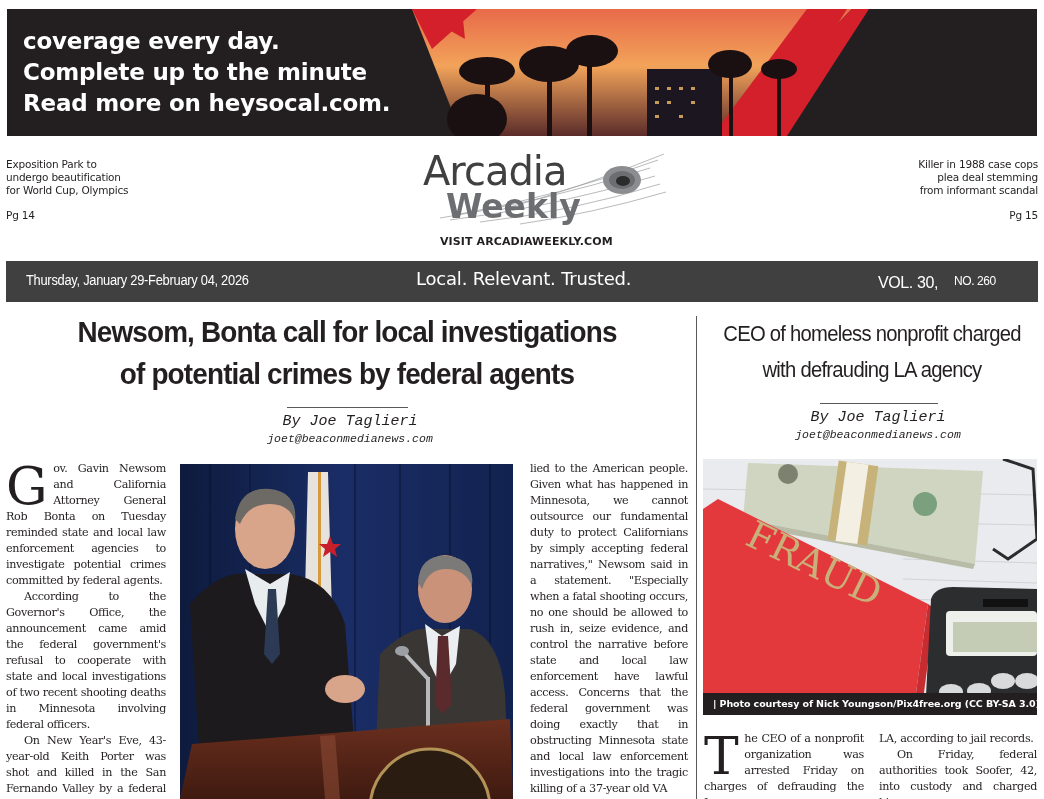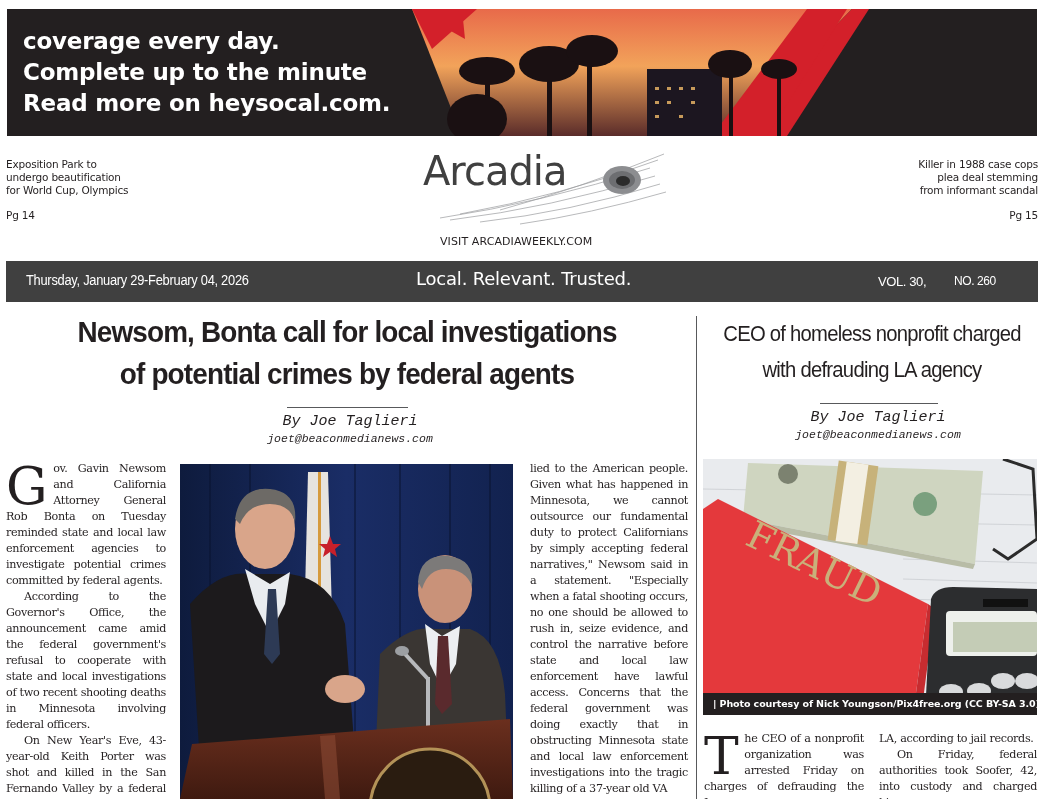--- a/index.html
+++ b/index.html
@@ -19,27 +19,27 @@
   
   .teaser { position: absolute; top: 158px; font-family: "DejaVu Sans", sans-serif; font-size: 10.5px; line-height: 13px; color: #231f20; letter-spacing: -0.2px; }
   .teaser-left { left: 6px; width: 150px; }
   .teaser-right { right: 6px; width: 180px; text-align: right; }
   .teaser .pg { margin-top: 12px; display: block; }
 
   .logo { position: absolute; left: 420px; top: 148px; width: 250px; height: 100px; }
   .logo .arcadia { position: absolute; left: 3px; top: 0px; font-family: "DejaVu Sans", sans-serif; font-size: 40px; color: #404040; letter-spacing: -1px; }
   .logo .weekly { position: absolute; left: 26px; top: 39px; font-family: "DejaVu Sans", sans-serif; font-weight: bold; font-size: 33px; color: #6d6e71; letter-spacing: 0px; }
   .logo .feather { position: absolute; left: 0; top: 0; }
-  .logo .visit { position: absolute; left: 20px; top: 87px; font-family: "DejaVu Sans", sans-serif; font-weight: normal; font-size: 11px; color: #231f20; letter-spacing: 0.1px; white-space: nowrap; }
+  .logo .visit { position: absolute; left: 20px; top: 87px; font-family: "DejaVu Sans", sans-serif; font-weight: bold; font-size: 11px; color: #231f20; letter-spacing: 0.1px; white-space: nowrap; }
 
   
   .dateline { position: absolute; left: 6px; top: 261px; width: 1032px; height: 41px; background: #404040; color: #fff; }
   .dateline .date { position: absolute; left: 20px; top: 11px; font-size: 14px; font-family: "Liberation Sans", sans-serif; letter-spacing: -0.3px; transform: scaleX(0.92); transform-origin: left; }
   .dateline .slogan { position: absolute; left: 410px; top: 7px; font-family: "DejaVu Sans", sans-serif; font-size: 18px; letter-spacing: -0.2px; }
-  .dateline .vol { position: absolute; left: 872px; top: 13px; font-size: 13px; letter-spacing: -0.4px; }
+  .dateline .vol { position: absolute; left: 872px; top: 13px; font-size: 16px; letter-spacing: -0.4px; }
   .dateline .no { position: absolute; left: 948px; top: 13px; font-size: 12px; letter-spacing: -0.4px; }
 
   
   .headline-main { position: absolute; left: 20px; top: 311px; width: 654px; text-align: center; font-family: "Liberation Sans", sans-serif; font-weight: bold; font-size: 30px; line-height: 42px; color: #231f20; letter-spacing: -0.9px; transform: scaleX(0.93); transform-origin: center; }
   .byline-rule { position: absolute; height: 1px; background: #58595b; }
   .byline { position: absolute; text-align: center; font-family: Liberation Mono, monospace; font-style: italic; color: #231f20; }
   .byline .name { font-size: 15px; line-height: 19px; display: block; font-weight: 300; }
   .byline .email { font-size: 11.5px; line-height: 16px; display: block; }
 
   .col-divider { position: absolute; left: 696px; top: 316px; width: 1px; height: 483px; background: #58595b; }
@@ -122,20 +122,21 @@
       <path d="M40 66 Q140 48 238 12"></path>
       <path d="M60 74 Q150 64 240 36"></path>
       <path d="M80 62 Q160 40 244 6"></path>
       <path d="M100 76 Q170 66 246 44"></path>
     </g>
     <ellipse cx="202" cy="32" rx="19" ry="14" fill="#8c8d90"></ellipse>
     <ellipse cx="202" cy="32" rx="13" ry="9" fill="#6d6e71"></ellipse>
     <ellipse cx="203" cy="33" rx="7" ry="5" fill="#2b2b2b"></ellipse>
   </svg>
   <span class="arcadia">Arcadia</span>
+  <span class="weekly">Weekly</span>
   <span class="visit">VISIT ARCADIAWEEKLY.COM</span>
 </div>
 
 <div class="teaser teaser-right">
   <div>Killer in 1988 case cops</div>
   <div>plea deal stemming</div>
   <div>from informant scandal</div>
   <span class="pg">Pg 15</span>
 </div>
 

